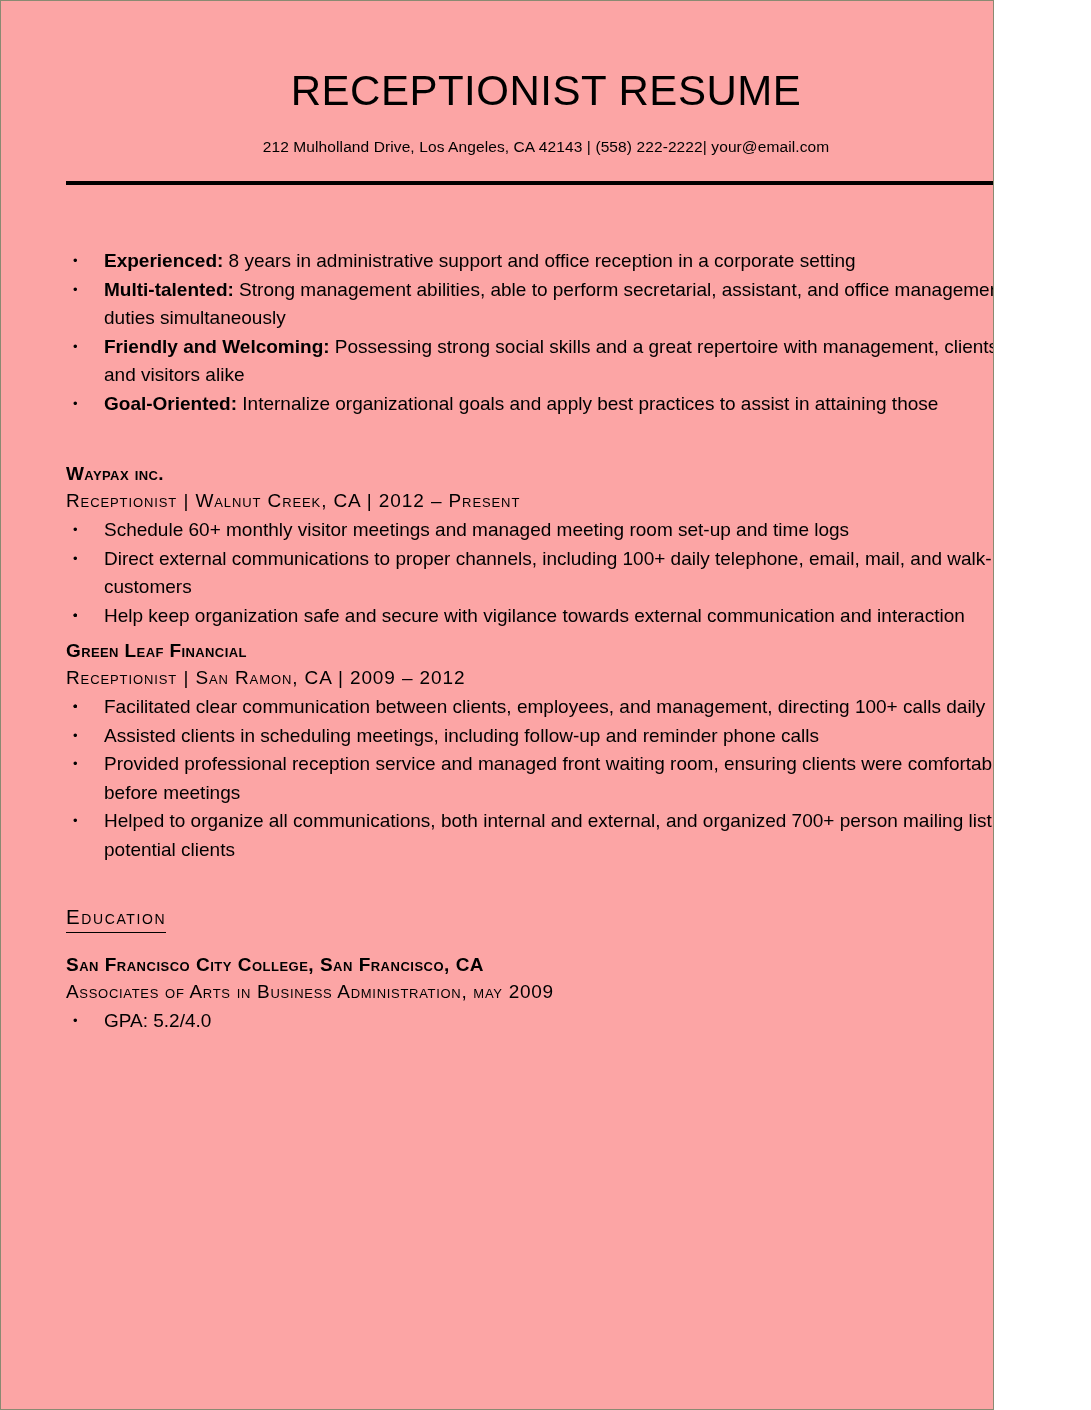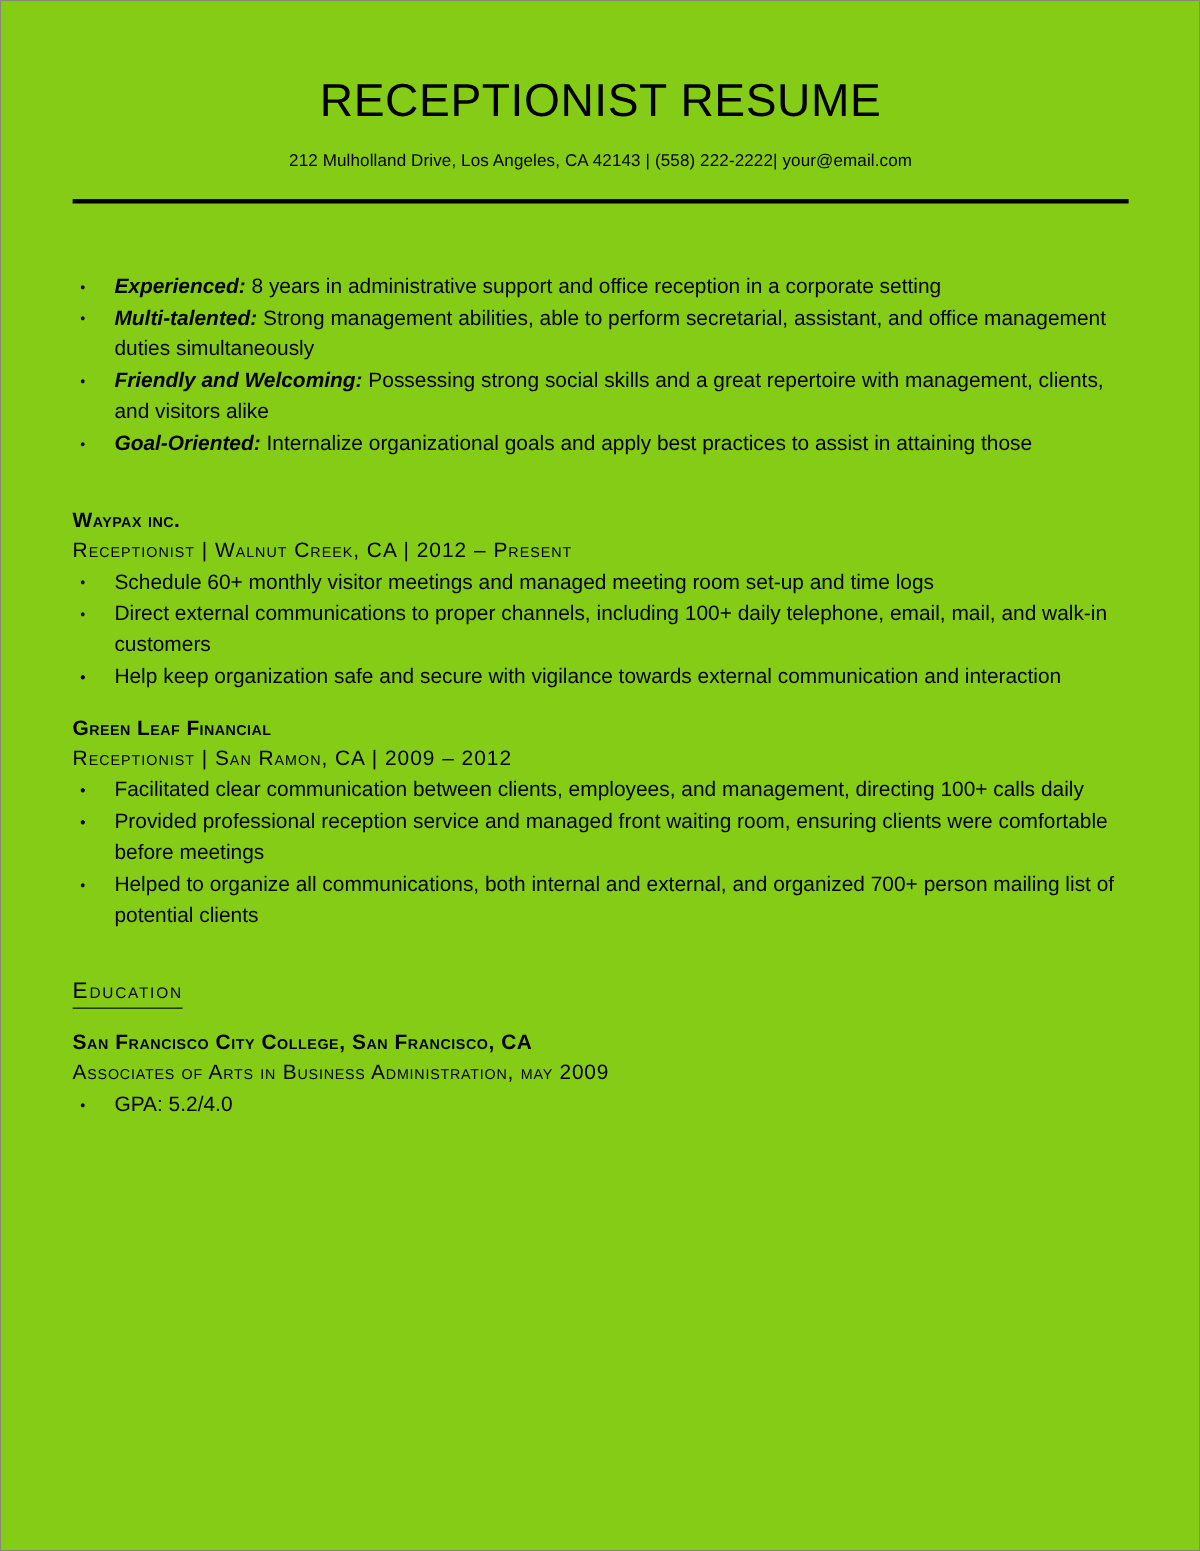--- a/index.html
+++ b/index.html
@@ -6,24 +6,24 @@
     margin: 0;
     padding: 0;
     background: #ffffff;
   }
   body {
     font-family: "Liberation Sans", sans-serif;
     color: #000000;
   }
   .page {
     position: relative;
-    width: 1091px;
+    width: 994px;
     height: 1410px;
     box-sizing: border-box;
-    background: #84cc16;
+    background: #fca5a5;
     border: 1px solid #8a8a72;
     overflow: hidden;
   }
   .inner {
     position: absolute;
     left: 65px;
     top: 0;
     width: 960px;
   }
 
@@ -94,25 +94,24 @@
   ul.bullets > li .bullet-mark {
     position: absolute;
     left: 7px;
     top: 0;
     font-size: 13px;
     line-height: 28.5px;
     color: #000;
   }
   .lead {
     font-weight: bold;
-    font-style: italic;
-  }
-
-  
-  .job { margin-top: 20px; }
+  }
+
+  
+  .job { margin-top: 8px; }
   .job.first { margin-top: 20px; }
   .job-company {
     font-size: 19px;
     line-height: 26px;
     font-variant: small-caps;
     font-weight: bold;
     letter-spacing: 0.4px;
     color: #000;
   }
   .job-meta {
@@ -180,21 +179,21 @@
           <li><span class="bullet-mark">•</span><span>Help keep organization safe and secure with vigilance towards external communication and interaction</span></li>
         </ul>
       </div>
 
       <div class="job">
         <div class="job-company">Green Leaf Financial</div>
         <div class="job-meta">Receptionist | San Ramon, CA | 2009 – 2012</div>
         <ul class="bullets job-list">
           <li><span class="bullet-mark">•</span></li>
           <li><span class="bullet-mark">•</span><span>Facilitated clear communication between clients, employees, and management, directing 100+ calls daily</span></li>
-          <li><span class="bullet-mark">•</span></li>
+          <li><span class="bullet-mark">•</span><span>Assisted clients in scheduling meetings, including follow-up and reminder phone calls</span></li>
           <li><span class="bullet-mark">•</span><span>Provided professional reception service and managed front waiting room, ensuring clients were comfortable before meetings</span></li>
           <li><span class="bullet-mark">•</span><span>Helped to organize all communications, both internal and external, and organized 700+ person mailing list of potential clients</span></li>
         </ul>
       </div>
     </div>
 
     <div class="section sec-edu">
       <div class="section-heading">Education</div>
       <div class="edu-school">San Francisco City College, San Francisco, CA</div>
       <div class="edu-degree">Associates of Arts in Business Administration, may 2009</div>

